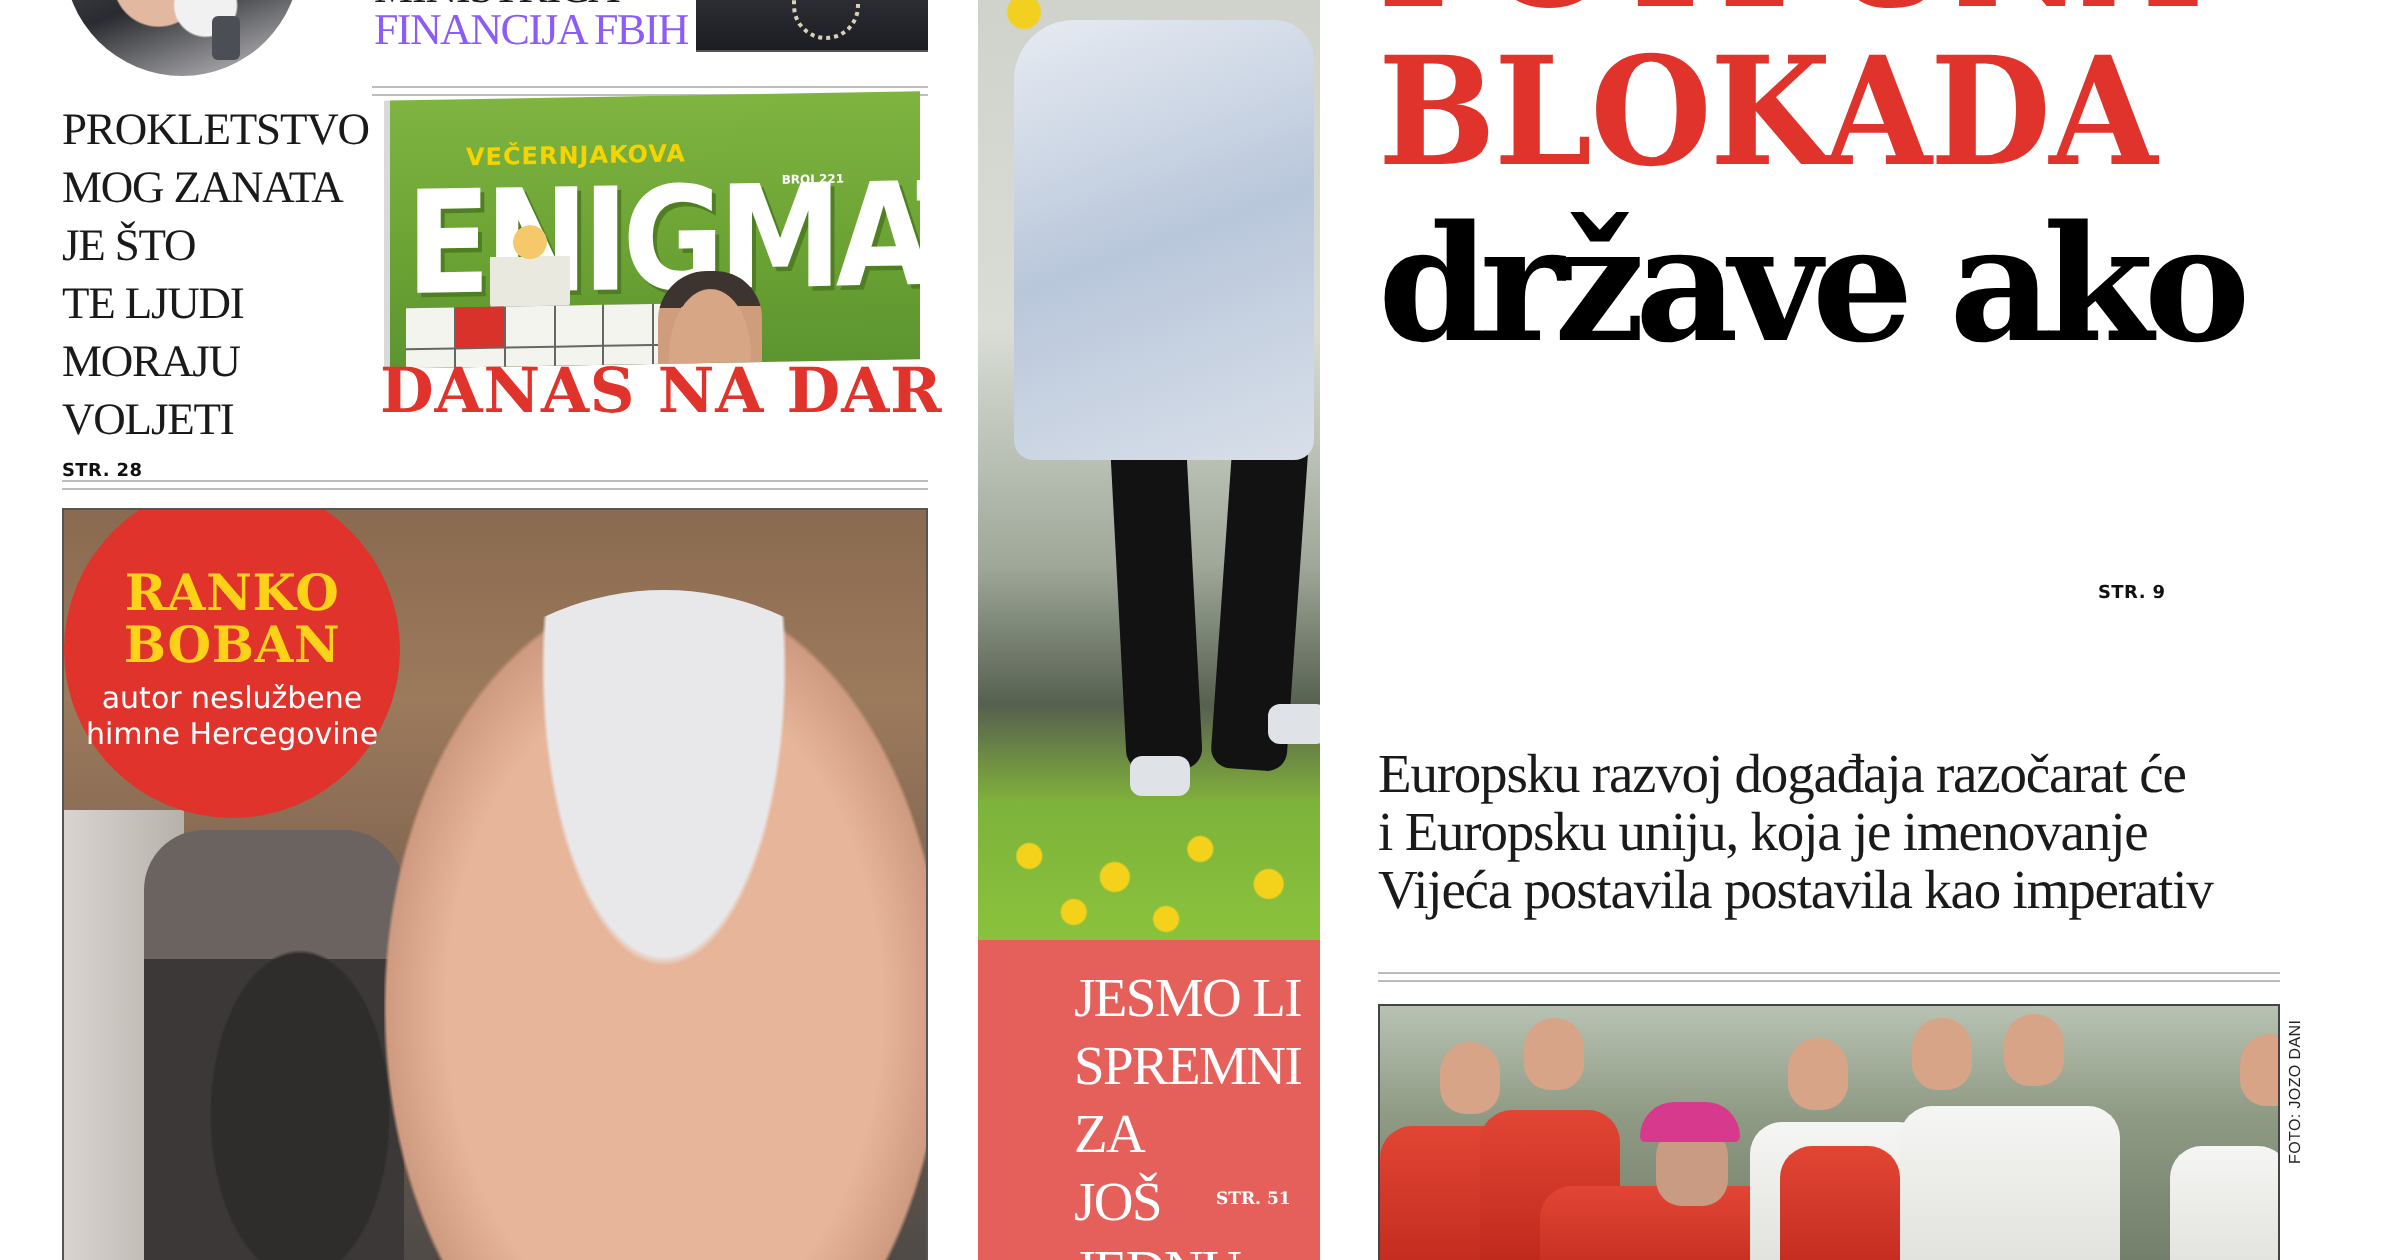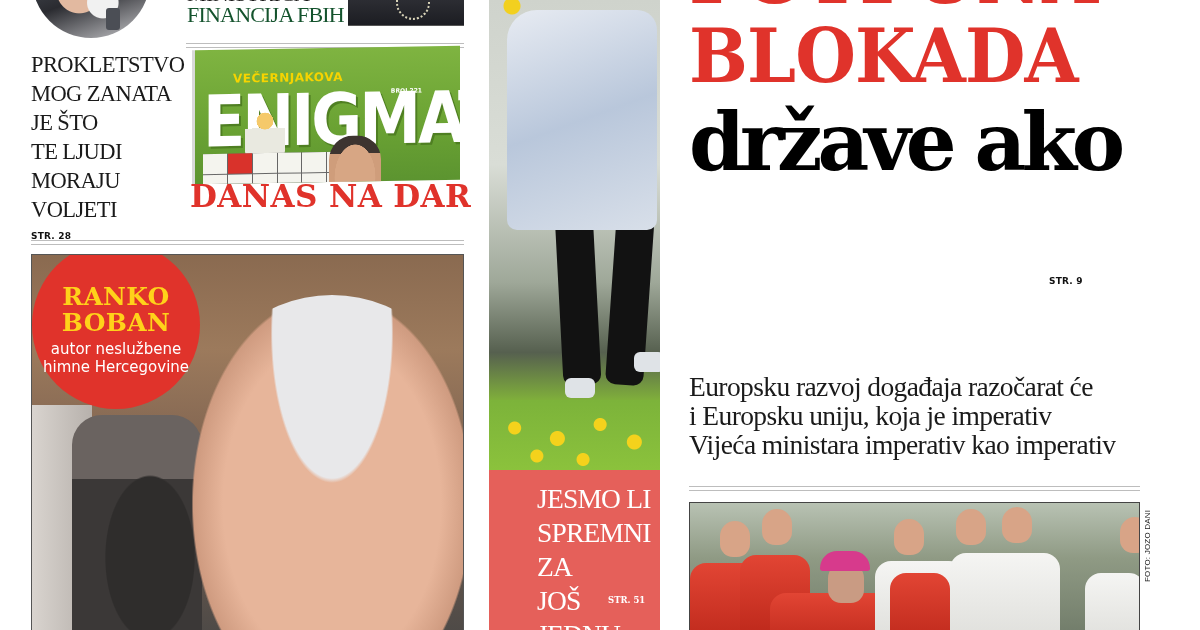--- a/index.html
+++ b/index.html
@@ -35,21 +35,21 @@
 
     
     .finance-line-clipped {
       left: 187px; top: -18px;
       font-family: "Liberation Serif", serif; font-size: 22px; line-height: 24px;
       letter-spacing: -0.6px; color: #1a1a1a; text-transform: uppercase; white-space: nowrap;
     }
     .finance-line {
       left: 187px; top: 3px;
       font-family: "Liberation Serif", serif; font-size: 22px; line-height: 24px;
-      letter-spacing: -0.8px; color: #14532d; text-transform: uppercase; white-space: nowrap;
+      letter-spacing: -0.8px; color: #8b5cf6; text-transform: uppercase; white-space: nowrap;
     }
     .finance-photo {
       left: 348px; top: 0; width: 116px; height: 26px;
       background: linear-gradient(180deg, #2c2d33 0%, #1c1d22 100%);
       border-bottom: 1px solid #555;
     }
     .finance-photo .necklace {
       position: absolute; left: 48px; top: -6px; width: 34px; height: 26px;
       border: 2px dotted #d8d3b8; border-top: none; border-radius: 0 0 18px 18px;
     }
@@ -207,21 +207,21 @@
       left: 689px; top: 14px;
       font-family: "DejaVu Serif", serif; font-weight: bold; font-size: 75px; line-height: 84px;
       color: #e0332b; letter-spacing: -1px; white-space: nowrap;
       transform: scaleX(0.93); transform-origin: left;
     }
     .headline-black {
       left: 689px; top: 98px; width: 460px;
       font-family: "DejaVu Serif", serif; font-weight: bold; font-size: 80px; line-height: 88px;
       color: #000000; letter-spacing: -5px; white-space: nowrap;
     }
-    .page-ref-main { left: 1049px; top: 256px; }
+    .page-ref-main { left: 1049px; top: 272px; }
 
     .dek {
       left: 689px; top: 372px; width: 460px;
       font-family: "Liberation Serif", serif; font-size: 27.5px; line-height: 29px;
       color: #1a1a1a; letter-spacing: -0.6px;
     }
     .rule-3 { left: 689px; top: 486px; width: 451px; }
 
     .procession-photo {
       left: 689px; top: 502px; width: 451px; height: 140px; overflow: hidden;
@@ -329,22 +329,22 @@
 
 <div class="abs headline-red-clipped">POTPUNA</div>
 <div class="abs headline-red">BLOKADA</div>
 <div class="abs headline-black">
   <div>države ako</div>
 </div>
 <div class="abs page-ref page-ref-main">STR. 9</div>
 
 <div class="abs dek">
   <div>Europsku razvoj događaja razočarat će</div>
-  <div>i Europsku uniju, koja je imperativ</div>
-  <div>Vijeća ministara imperativ kao imperativ</div>
+  <div>i Europsku uniju, koja je imenovanje</div>
+  <div>Vijeća postavila postavila kao imperativ</div>
 </div>
 
 <div class="abs rule-double rule-3"></div>
 
 <div class="abs procession-photo">
   <div class="figure fig-red" style="left:0;top:60px;width:90px;height:90px;"></div>
   <div class="fig-head" style="left:30px;top:18px;"></div>
   <div class="figure fig-red" style="left:50px;top:52px;width:70px;height:90px;"></div>
   <div class="fig-head" style="left:72px;top:6px;"></div>
   <div class="figure fig-red" style="left:80px;top:90px;width:120px;height:60px;"></div>

